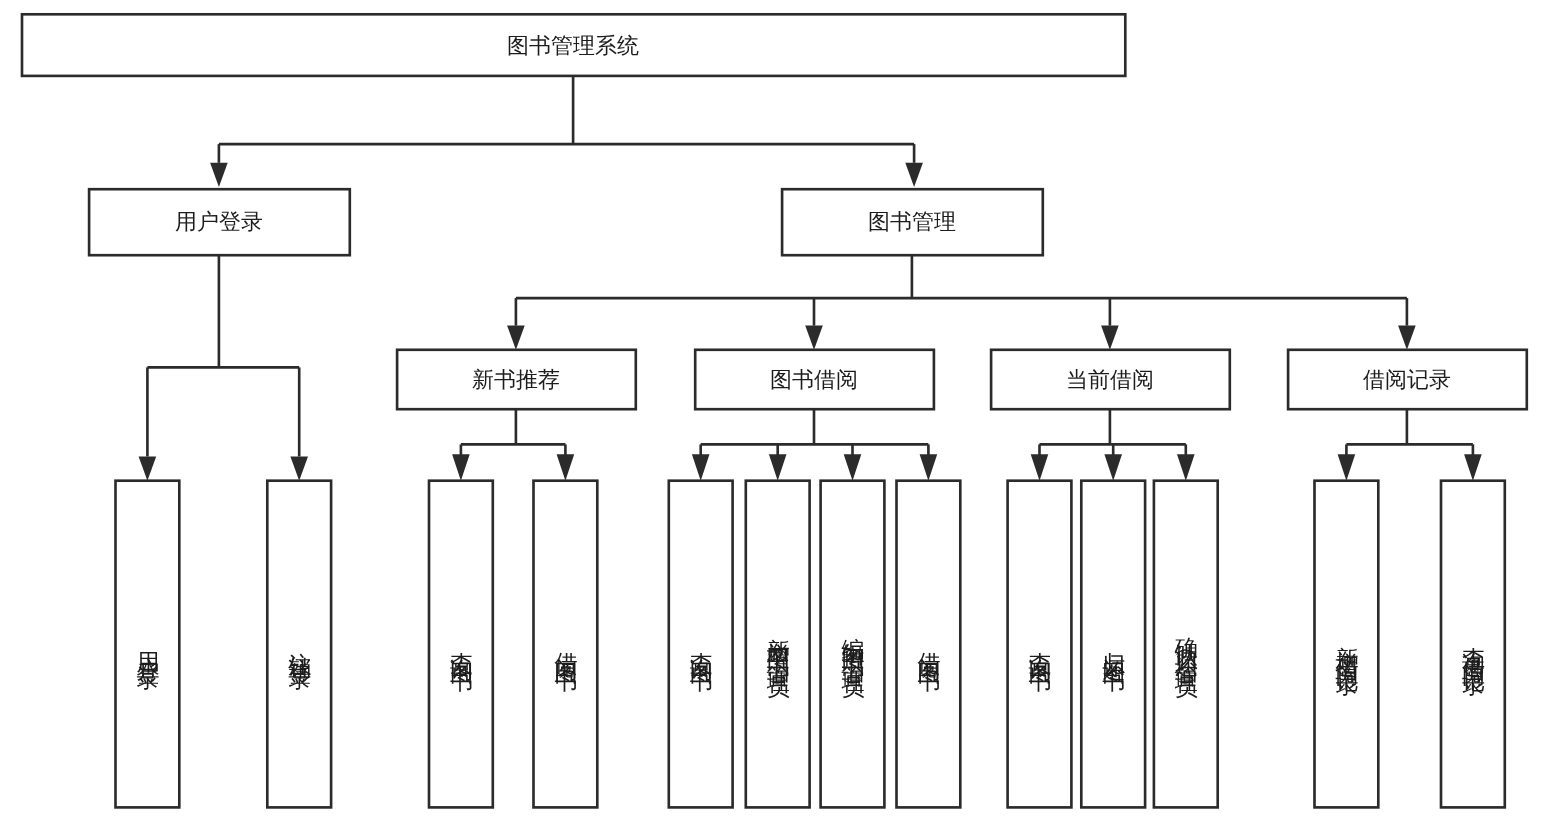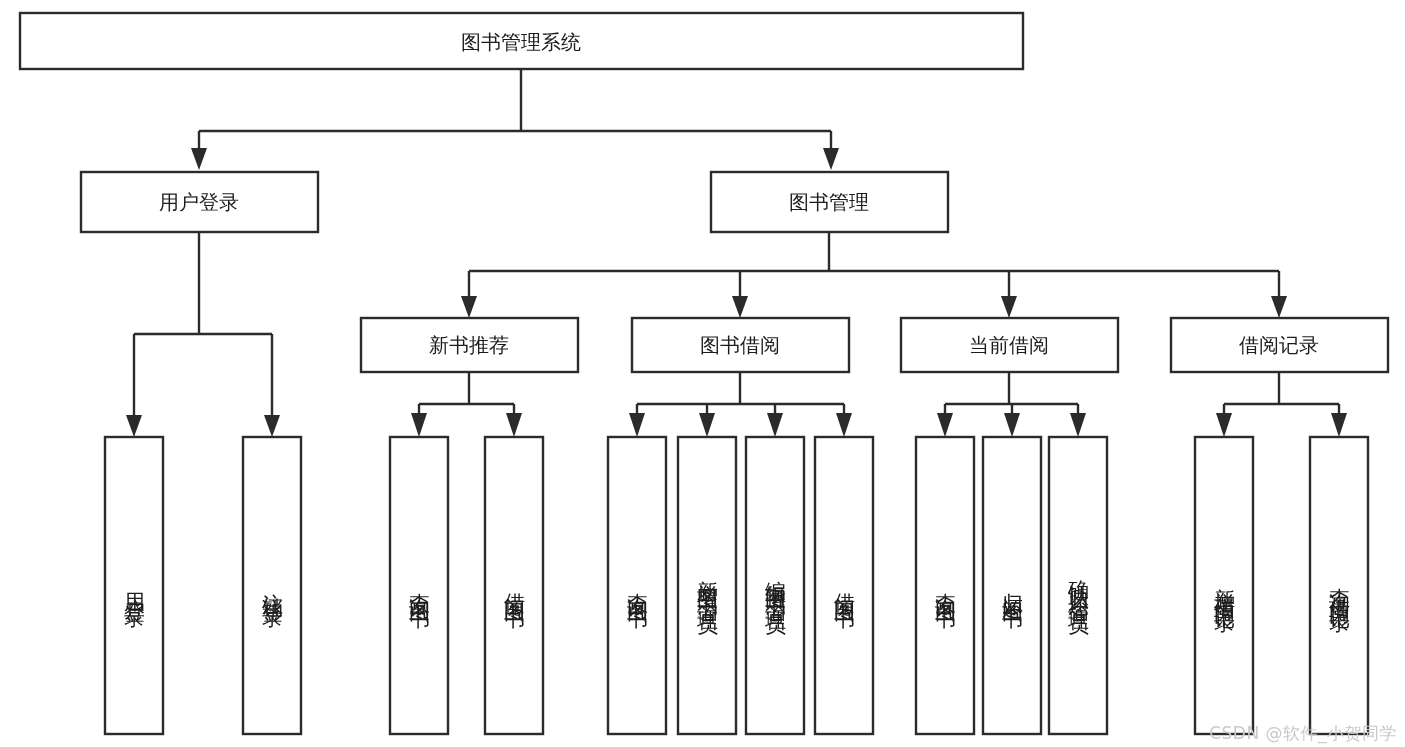--- a/index.html
+++ b/index.html
@@ -217,15 +217,14 @@
   <div class="leaf-label-wrap" style="left:746px; top:437px; width:58px; height:297px;">编辑图书（管理员）</div>
   <div class="leaf-label-wrap" style="left:815px; top:437px; width:58px; height:297px;">借阅图书</div>
 
   <div class="leaf-label-wrap" style="left:916px; top:437px; width:58px; height:297px;">查询图书</div>
   <div class="leaf-label-wrap" style="left:983px; top:437px; width:58px; height:297px;">归还图书</div>
   <div class="leaf-label-wrap" style="left:1049px; top:437px; width:58px; height:297px;">确认归还（管理员）</div>
 
   <div class="leaf-label-wrap" style="left:1195px; top:437px; width:58px; height:297px;">新增借阅记录</div>
   <div class="leaf-label-wrap" style="left:1310px; top:437px; width:58px; height:297px;">查询借阅记录</div>
 
-  <div class="watermark">CSDN @软件_小贺同学</div>
 
 </div>
 
 </body></html>

